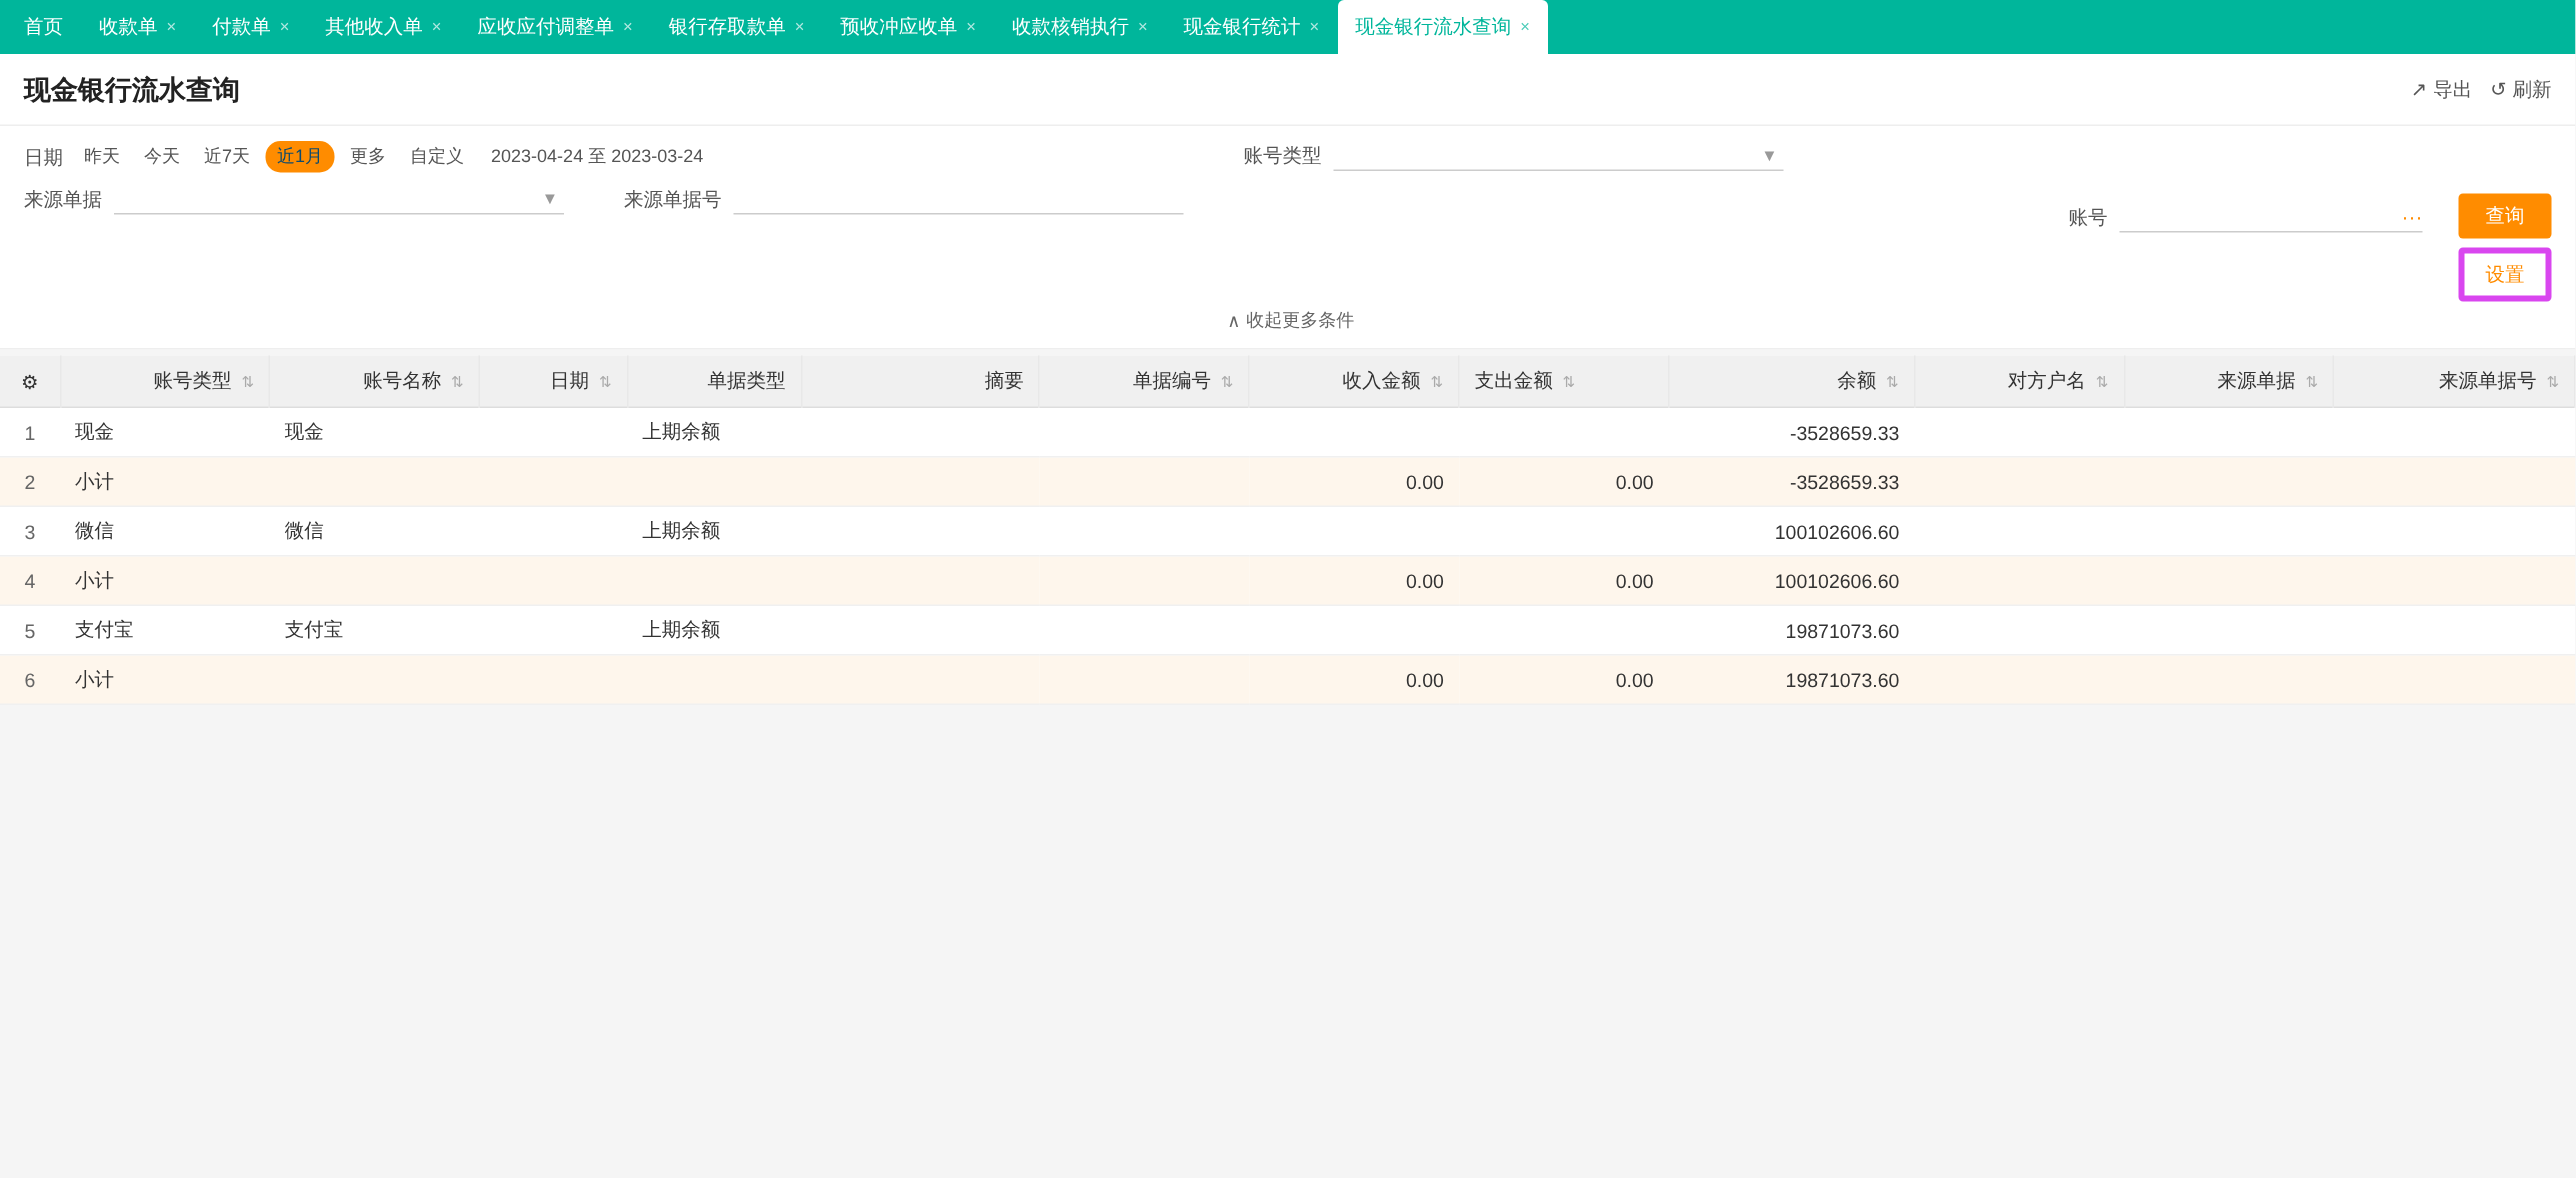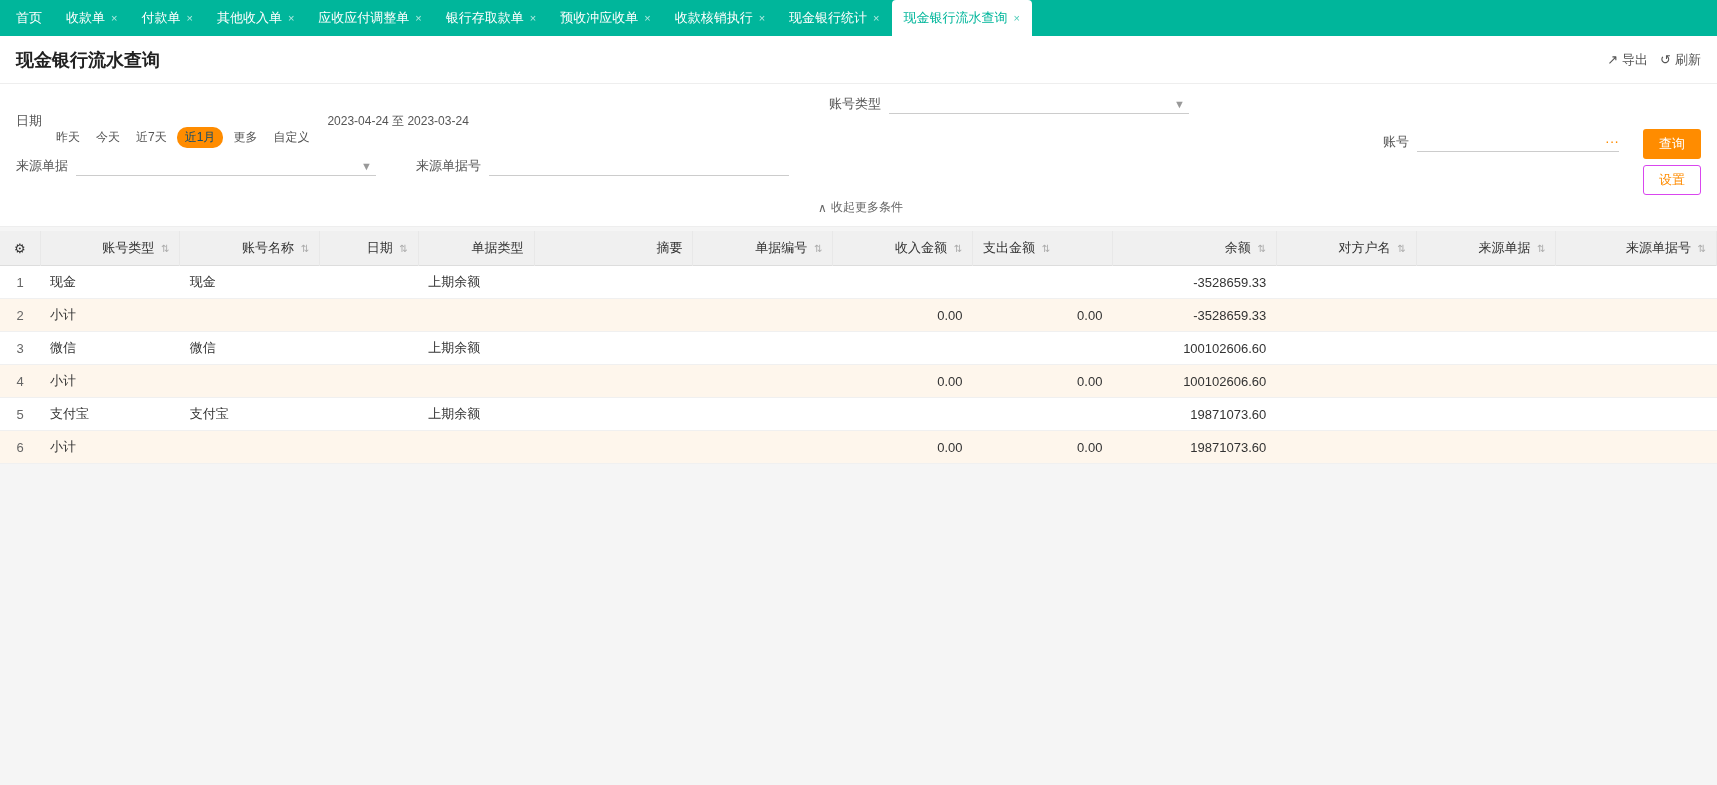--- a/index.html
+++ b/index.html
@@ -93,21 +93,20 @@
       margin-right: 8px;
     }
     .date-opt {
       padding: 2px 6px;
       font-size: 12px;
       cursor: pointer;
       border-radius: 3px;
       color: #555;
       background: none;
       border: none;
-      margin-top: 33px;
     }
     .date-opt.active {
       background: #ff8c00;
       color: #0c4a6e;
       border-radius: 10px;
       padding: 2px 8px;
     }
     .date-range {
       font-size: 12px;
       color: #555;
@@ -142,21 +141,21 @@
       color: #fff;
       border: none;
       border-radius: 3px;
       padding: 6px 16px;
       font-size: 13px;
       cursor: pointer;
     }
     .btn-settings {
       background: #fff;
       color: #ff8c00;
-      border: 1px solid #d946ef;
+      border: 4px solid #d946ef;
       border-radius: 3px;
       padding: 5px 14px;
       font-size: 13px;
       cursor: pointer;
     }
     .right-btns {
       display: flex;
       flex-direction: column;
       gap: 6px;
       margin-left: 16px;

